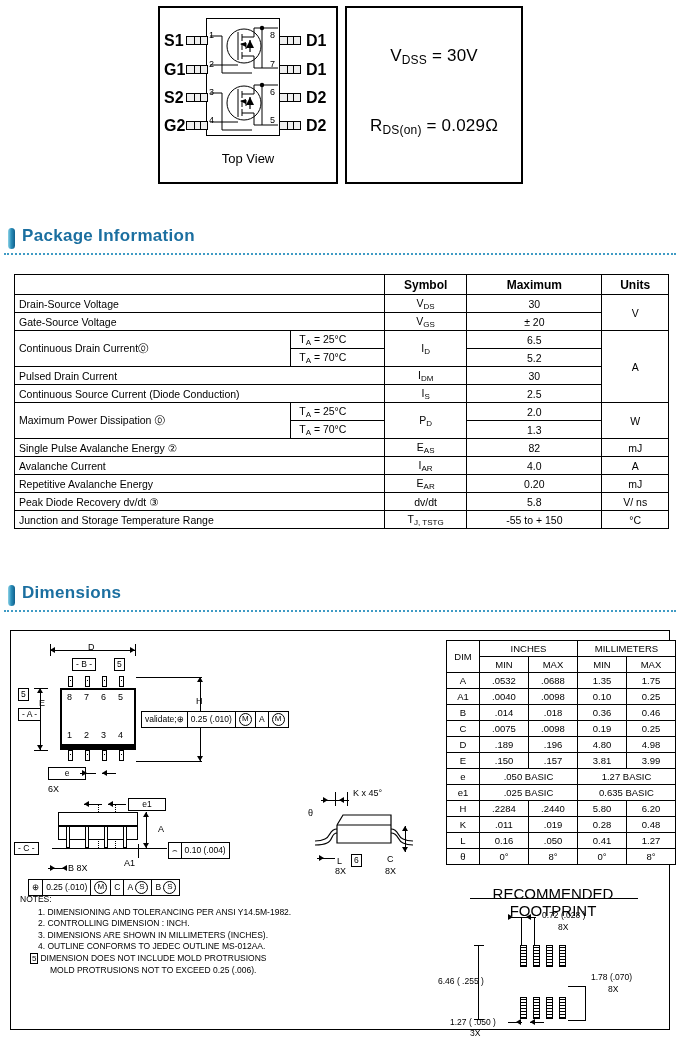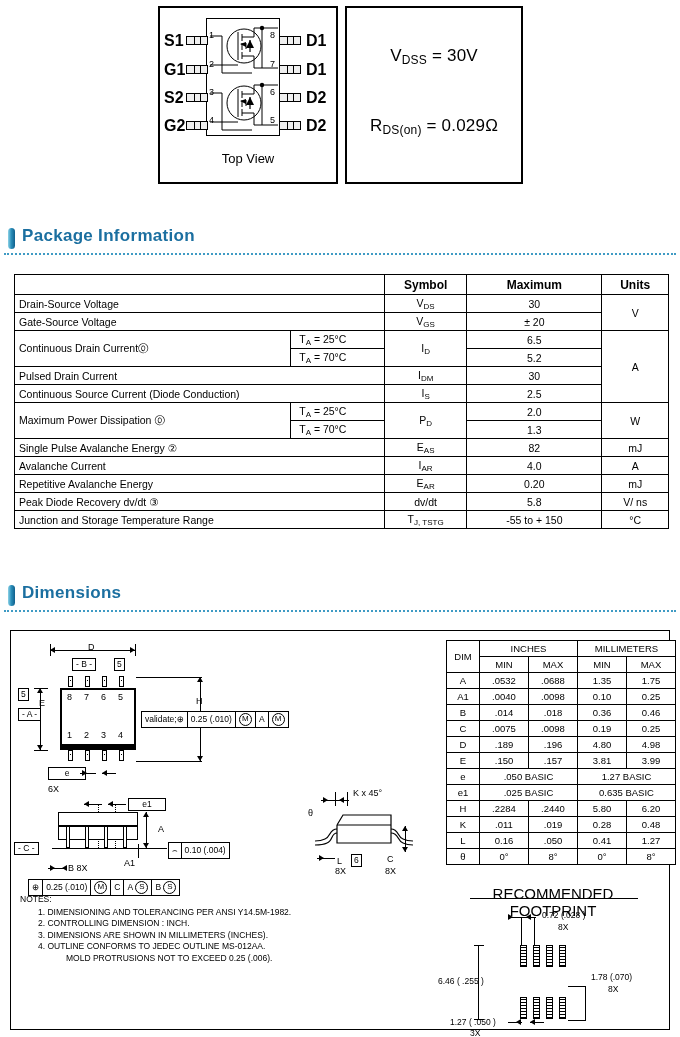--- a/index.html
+++ b/index.html
@@ -154,21 +154,21 @@
   #dim-table .vcol { width: 44px; }
 
   
   #notes {
     left: 20px; top: 894px; width: 420px;
     font-size: 8.5px;
     line-height: 11.6px;
   }
   #notes .note-title { margin-bottom: 1px; }
   #notes .note-item { margin-left: 18px; }
-  #notes .note-sub { margin-left: 46px; }
+  #notes .note-sub { margin-left: 30px; }
   .boxnum {
     display: inline-block;
     border: 1px solid #000;
     padding: 0 1px;
     line-height: 9px;
     font-size: 8px;
     margin-right: 2px;
   }
 
   
@@ -689,20 +689,23 @@
       </tr>
 </tbody>
   </table>
 
 <div class="abs" id="notes">
   <div class="note-title">NOTES:</div>
   <div class="note-item">1.  DIMENSIONING AND TOLERANCING PER ANSI Y14.5M-1982.</div>
   <div class="note-item">2.  CONTROLLING DIMENSION : INCH.</div>
   <div class="note-item">3.  DIMENSIONS ARE SHOWN IN MILLIMETERS (INCHES).</div>
   <div class="note-item">4.  OUTLINE CONFORMS TO JEDEC OUTLINE MS-012AA.</div>
+  <div style="margin-left:10px;">
+    <span class="boxnum">5</span><span>DIMENSION DOES NOT INCLUDE MOLD PROTRUSIONS</span>
+  </div>
   <div class="note-sub">MOLD PROTRUSIONS NOT TO EXCEED 0.25 (.006).</div>
 </div>
 
 <div class="abs" id="footprint-title">RECOMMENDED FOOTPRINT</div>
 <div class="abs" id="footprint-title-rule"></div>
 
 <div class="abs" style="left:446px; top:900px; width:225px; height:132px;">
 
   <div class="ln-h" style="left:62px; top:17px; width:28px;"></div>
   <div class="arrowR" style="left:62px; top:14px;"></div>

